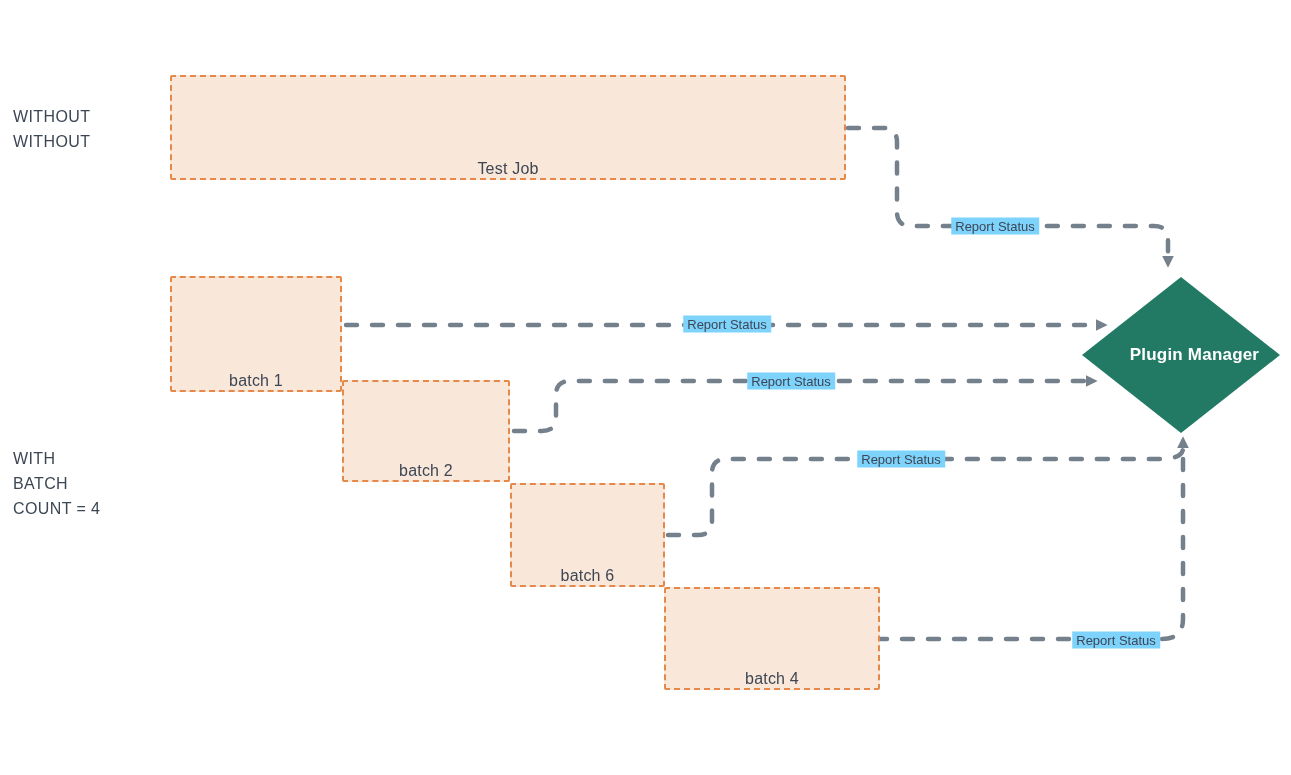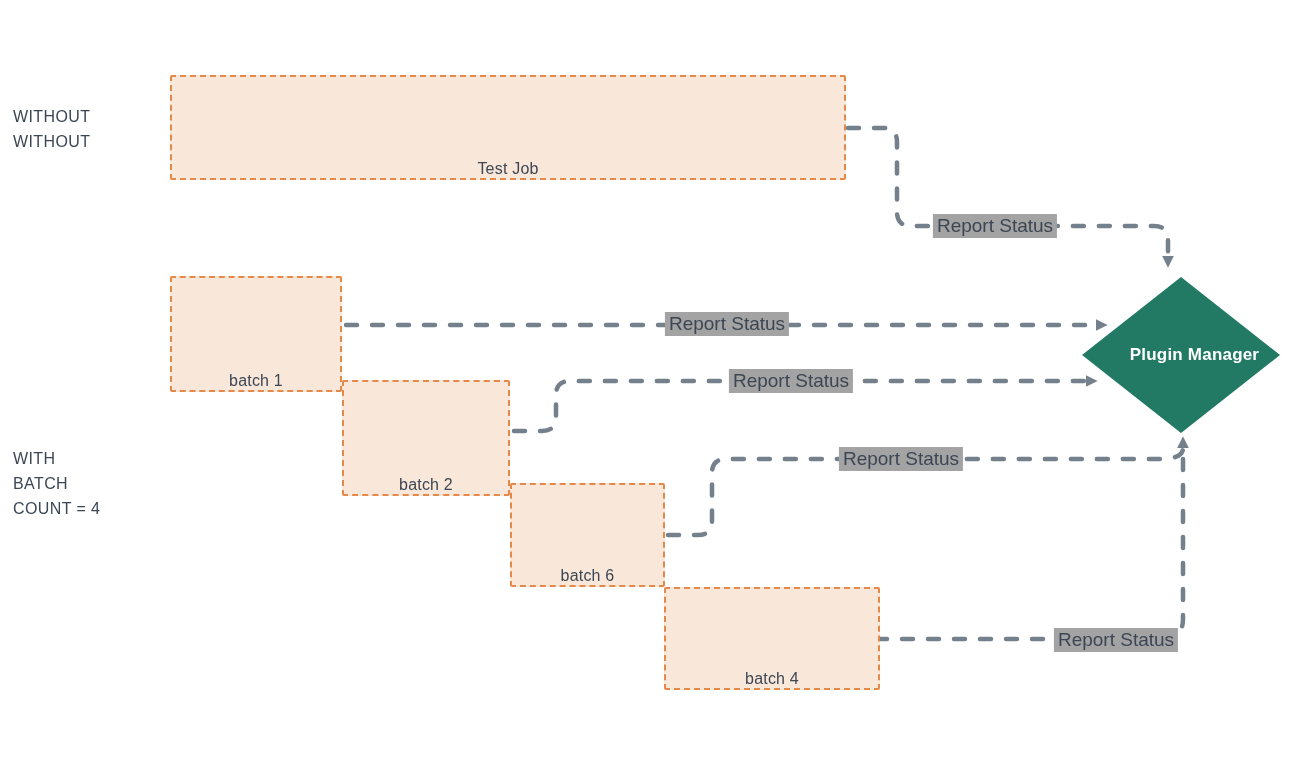--- a/index.html
+++ b/index.html
@@ -42,21 +42,21 @@
     box-sizing: border-box;
   }
   .node-box .node-label {
     color: var(--text-dark, #3d4654);
     font-size: 16px;
     font-weight: 500;
     letter-spacing: 0.2px;
   }
   #test-job   { left: 170px; top: 75px;  width: 676px; height: 105px; }
   #batch-1    { left: 170px; top: 276px; width: 172px; height: 116px; }
-  #batch-2    { left: 342px; top: 380px; width: 168px; height: 116px; }
+  #batch-2    { left: 342px; top: 380px; width: 168px; height: 102px; }
   #batch-3    { left: 510px; top: 483px; width: 155px; height: 104px; }
   #batch-4    { left: 664px; top: 587px; width: 216px; height: 103px; }
 
   .diamond {
     position: absolute;
     left: 1082px; top: 277px;
     width: 198px; height: 156px;
     background: var(--diamond-fill, #227a64);
     clip-path: polygon(50% 0, 100% 50%, 50% 100%, 0 50%);
     display: flex;
@@ -80,24 +80,24 @@
     line-height: 25px;
     letter-spacing: 0.4px;
     z-index: 3;
   }
   #label-without { left: 13px; top: 104px; }
   #label-with    { left: 13px; top: 446px; }
 
   .edge-label {
     position: absolute;
     transform: translate(-50%, -50%);
-    background: #a3a3a3;
+    background: #7dd3fc;
     padding: 1px 4px;
     color: var(--text-dark, #3d4654);
-    font-size: 19px;
+    font-size: 13px;
     font-weight: 500;
     white-space: nowrap;
     z-index: 3;
   }
   #edge-label-top    { left: 995px;  top: 226px; }
   #edge-label-row1   { left: 727px;  top: 324px; }
   #edge-label-row2   { left: 791px;  top: 381px; }
   #edge-label-row3   { left: 901px;  top: 459px; }
   #edge-label-row4   { left: 1116px; top: 640px; }
 </style>

